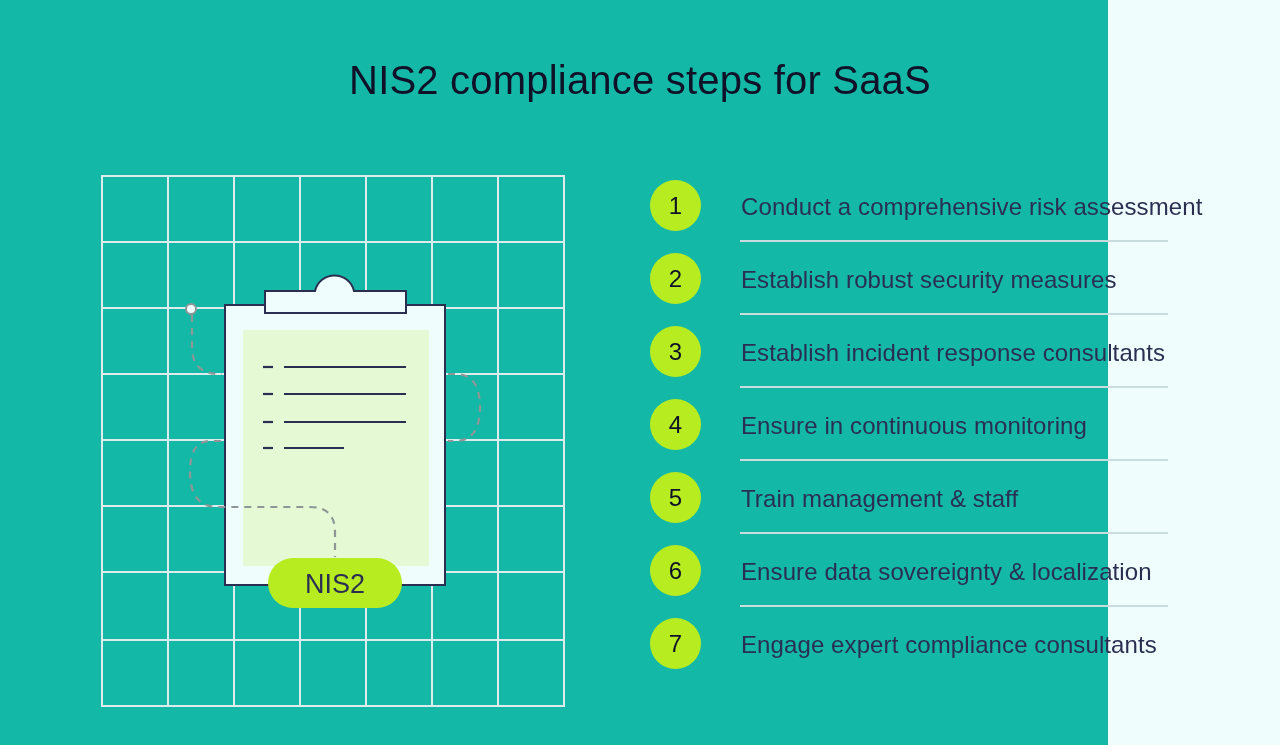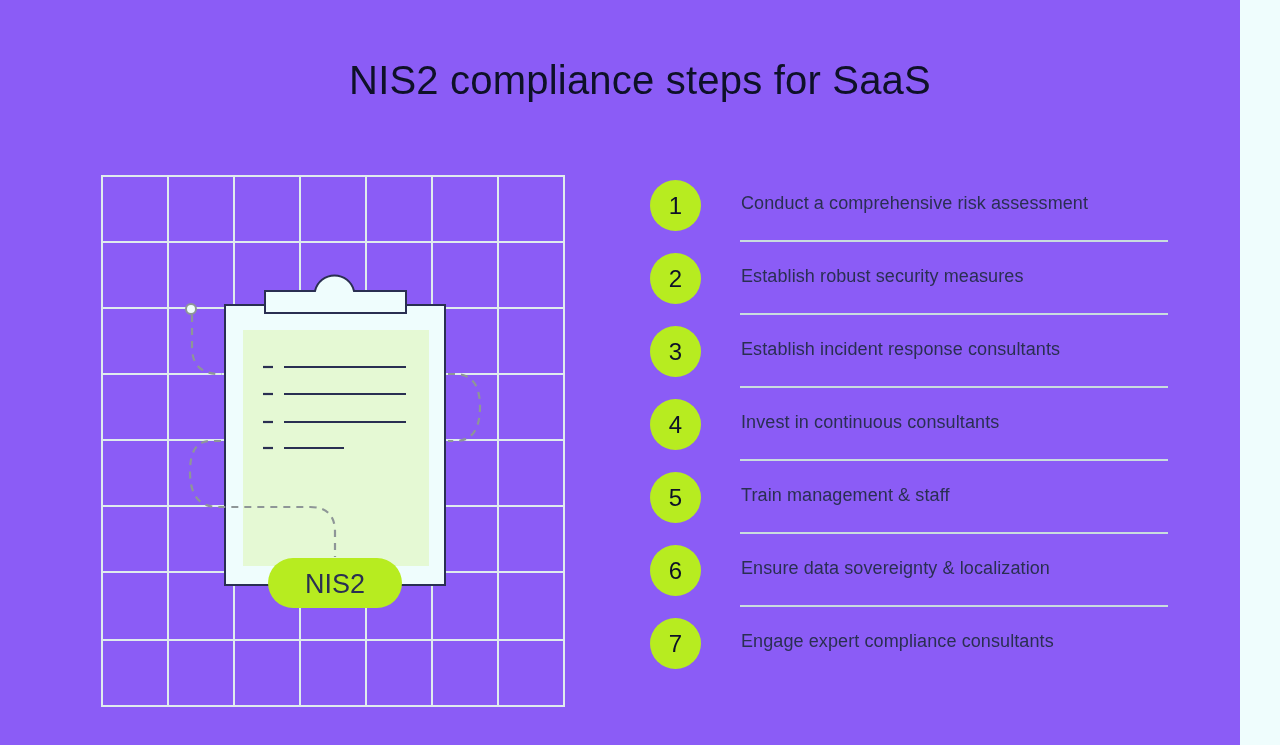--- a/index.html
+++ b/index.html
@@ -3,21 +3,21 @@
   <meta charset="utf-8">
   <style>
     * { box-sizing: border-box; margin: 0; padding: 0; }
     html, body {
       width: 1280px; height: 745px;
       background: #effdfd;
       overflow: hidden;
       font-family: "Liberation Sans", "DejaVu Sans", sans-serif;
       color: #1e2340;
     }
-    .page { position: relative; width: 1240px; height: 745px; background: #8b5cf6; padding-left: 24px; }
+    .page { position: relative; width: 1108px; height: 745px; background: #14b8a6; padding-left: 24px; }
     .title {
       position: absolute; left: 0; top: 58px; width: 1280px;
       text-align: center;
       font-size: 40px; font-weight: 500;
       color: #0e1128;
       letter-spacing: 0.2px;
     }
     .illustration {
       position: absolute; left: 100px; top: 174px;
       width: 468px; height: 536px;
@@ -36,21 +36,21 @@
       width: 51px; height: 51px;
       border-radius: 50%;
       background: #b7ec20;
       color: #0e1128;
       font-size: 24px;
       display: flex; align-items: center; justify-content: center;
       font-family: "Liberation Sans", sans-serif;
     }
     .step-label {
       position: absolute; left: 91px; top: 13px;
-      font-size: 18px;
+      font-size: 24px;
       color: #2a2f52;
       white-space: nowrap;
       letter-spacing: 0.1px;
     }
     .step-divider {
       position: absolute; left: 90px; top: 60px;
       width: 428px; height: 2px;
       background: #c9dcde;
     }
   </style>
@@ -121,21 +121,21 @@
       <div class="step-label">Establish robust security measures</div>
       <div class="step-divider"></div>
     </div>
     <div class="step">
       <div class="step-badge">3</div>
       <div class="step-label">Establish incident response consultants</div>
       <div class="step-divider"></div>
     </div>
     <div class="step">
       <div class="step-badge">4</div>
-      <div class="step-label">Invest in continuous consultants</div>
+      <div class="step-label">Ensure in continuous monitoring</div>
       <div class="step-divider"></div>
     </div>
     <div class="step">
       <div class="step-badge">5</div>
       <div class="step-label">Train management &amp; staff</div>
       <div class="step-divider"></div>
     </div>
     <div class="step">
       <div class="step-badge">6</div>
       <div class="step-label">Ensure data sovereignty &amp; localization</div>

